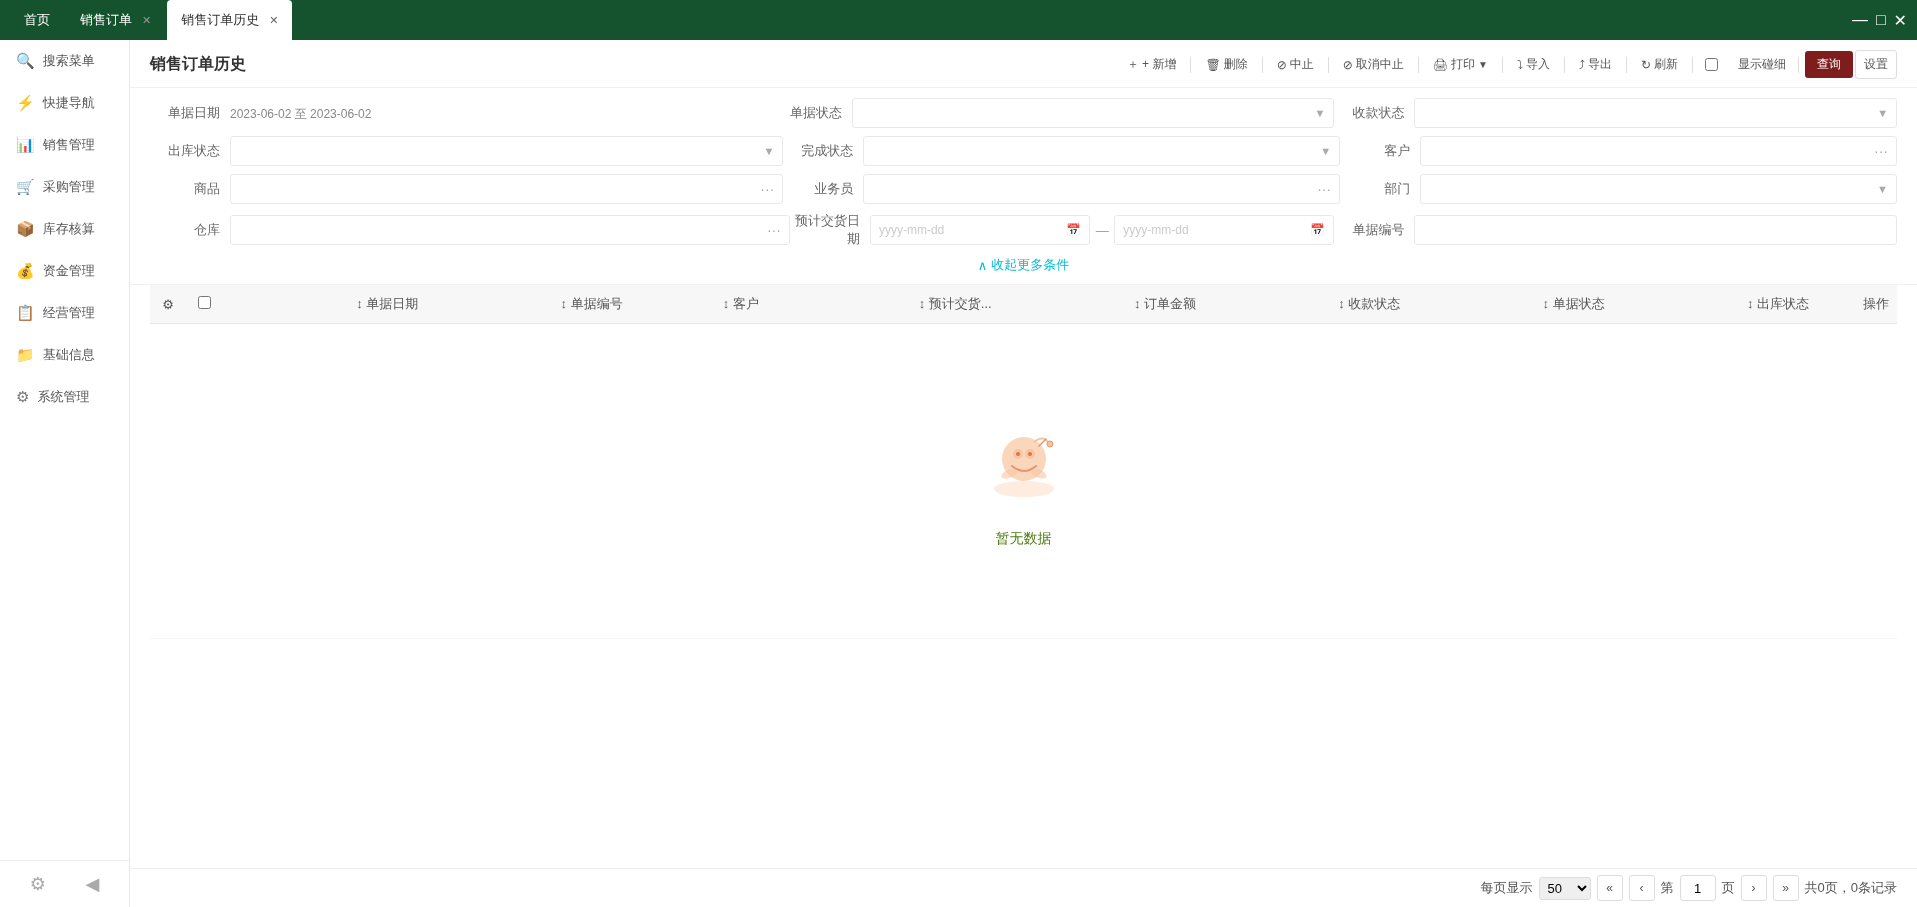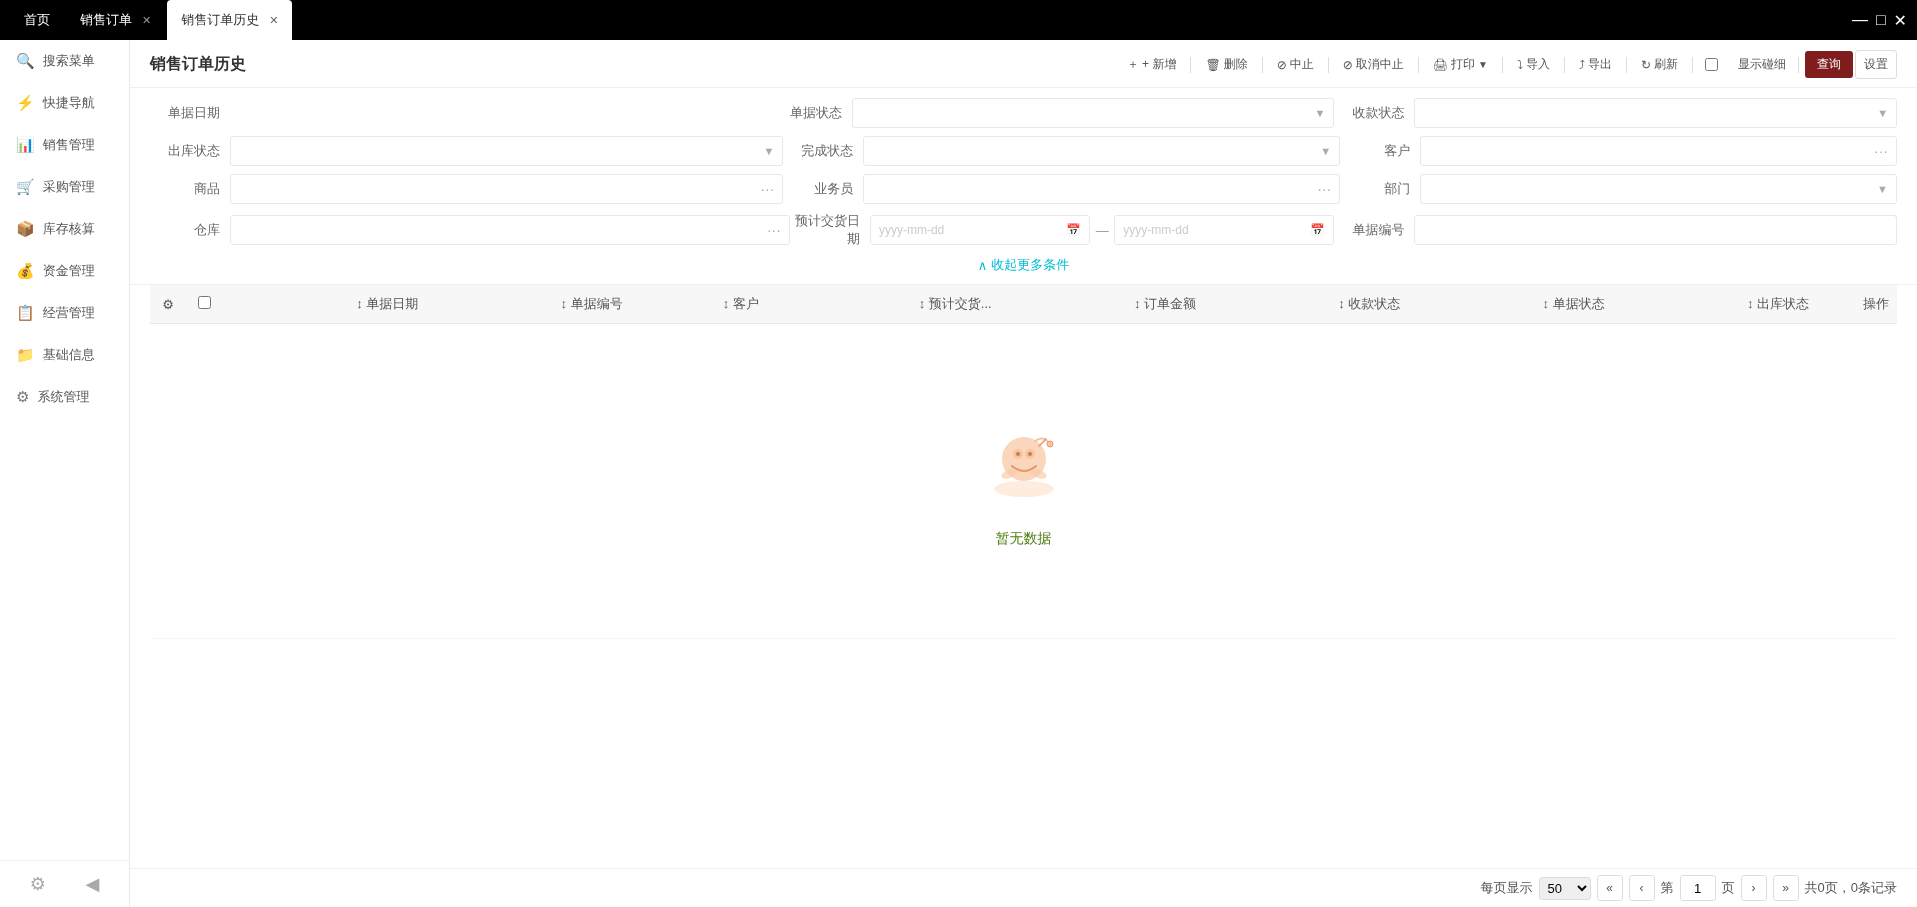--- a/index.html
+++ b/index.html
@@ -1,19 +1,19 @@
 <!DOCTYPE html>
 <html><head>
   <meta charset="utf-8">
   <style>
     * { margin: 0; padding: 0; box-sizing: border-box; }
     body { font-family: 'Microsoft YaHei', Arial, sans-serif; font-size: 13px; background: #f5f5f5; color: #333; display: flex; flex-direction: column; height: 907px; overflow: hidden; }
 
     
-    .top-bar { height: 40px; background: #000000; display: flex; align-items: center; padding: 0 10px; gap: 2px; flex-shrink: 0; }
+    .top-bar { height: 40px; background: #14532d; display: flex; align-items: center; padding: 0 10px; gap: 2px; flex-shrink: 0; }
     .tab-item { height: 40px; display: flex; align-items: center; padding: 0 14px; color: #fff; font-size: 13px; cursor: pointer; gap: 6px; white-space: nowrap; }
     .tab-item.active { background: #fff; color: #333; border-radius: 4px 4px 0 0; }
     .tab-item .tab-close { font-size: 11px; color: #999; margin-left: 4px; }
     .tab-item.active .tab-close { color: #666; }
     .top-bar-right { margin-left: auto; display: flex; align-items: center; gap: 8px; color: #fff; font-size: 16px; }
     .top-bar-right span { cursor: pointer; }
 
     
     .main-layout { display: flex; flex: 1; overflow: hidden; }
 
@@ -196,20 +196,21 @@
           <span>设置</span>
         </button>
       </div>
     </div>
 
     <div class="filter-area">
 
       <div class="filter-row">
         <span class="filter-label">单据日期</span>
         <div style="display:flex;flex-direction:column;flex:1.4;min-width:0;">
+          <div class="date-range">2023-06-02 至 2023-06-02</div>
         </div>
         <span class="filter-label">单据状态</span>
         <div class="filter-select" style="flex:1.2;">
           <span></span>
           <span class="sel-arrow">▼</span>
         </div>
         <span class="filter-label">收款状态</span>
         <div class="filter-select" style="flex:1.2;">
           <span></span>
           <span class="sel-arrow">▼</span>

